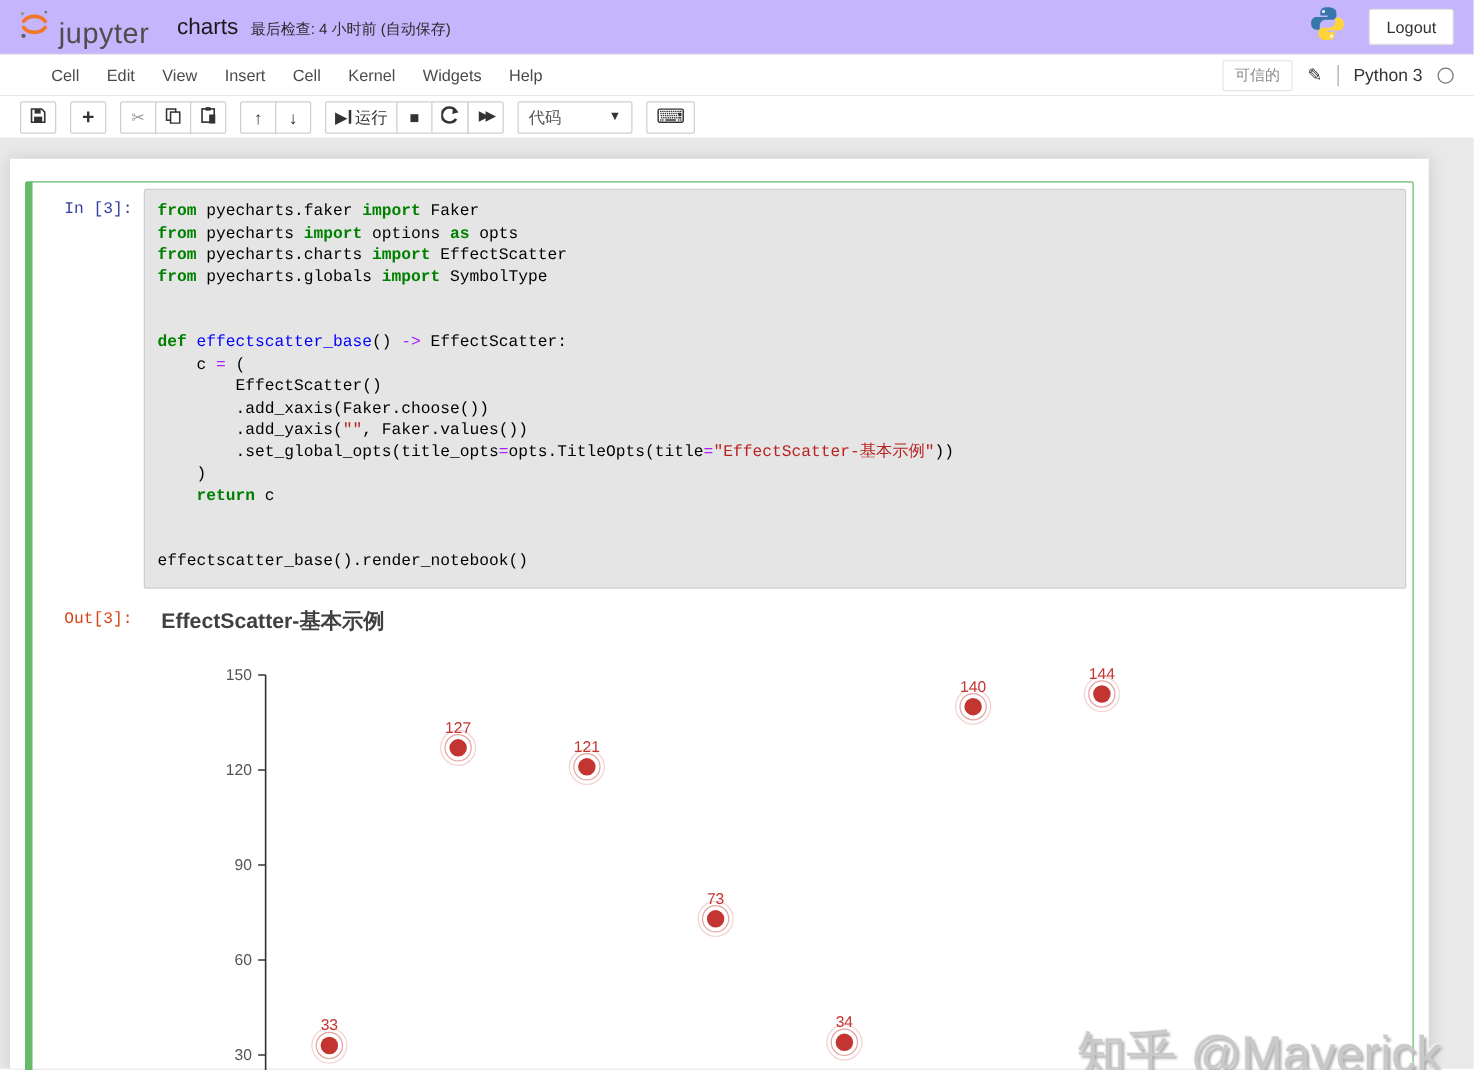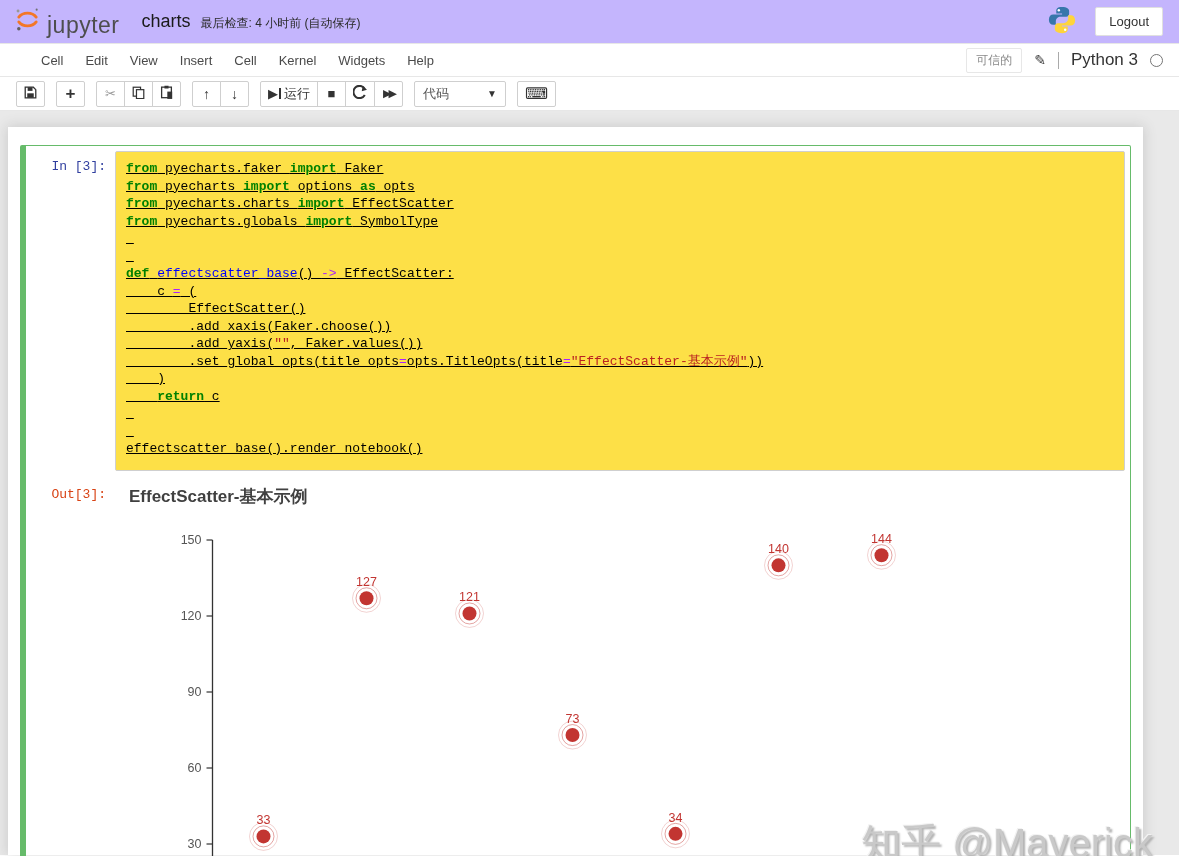--- a/index.html
+++ b/index.html
@@ -20,21 +20,21 @@
 
   
   .menubar { height:33px; display:flex; align-items:center; background:#fff;
              border-bottom:1px solid #e7e7e7; padding:0 16px 0 30px; }
   .menu-item { font-size:13px; color:#4a4a4a; padding:7px 11px; cursor:pointer; }
   .menubar-right { margin-left:auto; display:flex; align-items:center; gap:12px; }
   .trusted-btn { font-size:12px; color:#8a8a8a; border:1px solid #e7e7e7; border-radius:2px;
                  background:#fff; padding:3px 9px; }
   .pencil { font-size:14px; color:#333; }
   .kernel-sep { width:1px; height:17px; background:#aaa; }
-  .kernel-name { font-size:17px; color:#333; }
+  .kernel-name { font-size:14px; color:#333; }
   .kernel-ind { width:13px; height:13px; border:1.5px solid #757575; border-radius:50%; }
 
   
   .toolbar { height:34px; display:flex; align-items:center; gap:11px; background:#fff;
              border-bottom:1px solid #e7e7e7; padding:0 16px; }
   .btn-group { display:flex; }
   .tb-btn { min-width:29px; height:26px; background:#fff; border:1px solid #cfcfcf;
             display:flex; align-items:center; justify-content:center; gap:3px;
             padding:0 7px; cursor:pointer; color:#333; font-size:13px; }
   .btn-group .tb-btn + .tb-btn { margin-left:-1px; }
@@ -58,22 +58,22 @@
   .nb-container { background:#fff; margin:0 36px 0 8px; height:100%;
                   box-shadow:0 0 12px 1px rgba(87,87,87,.2); padding:18px 12px 0 12px; }
 
   .cell { border:1px solid #66bb6a; border-left:6px solid #66bb6a; border-radius:2px;
           padding:5px; height:810px; }
   .input-row { display:flex; }
   .prompt-col { width:84px; flex:none; text-align:right; padding:8px 9px 0 0;
                 font-family:"Liberation Mono", monospace; font-size:13px; }
   .in-prompt { color:#303f9f; }
   .out-prompt { color:#d84315; }
-  .code-box { flex:1; background:#fde047; border:1px solid #cfcfcf; border-radius:2px;
-              padding:8px 10px 12px 10px; cursor:text;text-decoration:underline; }
+  .code-box { flex:1; background:#e5e5e5; border:1px solid #cfcfcf; border-radius:2px;
+              padding:8px 10px 12px 10px; cursor:text; }
   .cm-line { font-family:"Liberation Mono", monospace; font-size:13px; height:17.5px;
              line-height:17.5px; white-space:pre; color:#000; }
   .tok-k { color:#008000; font-weight:bold; }
   .tok-f { color:#0000ff;margin-top:24px; }
   .tok-o { color:#aa22ff; }
   .tok-s { color:#ba2121; }
   .tok-p { color:#000; }
 
   .output-row { display:flex; margin-top:8px; }
   .output-content { flex:1; position:relative; height:382px; }

